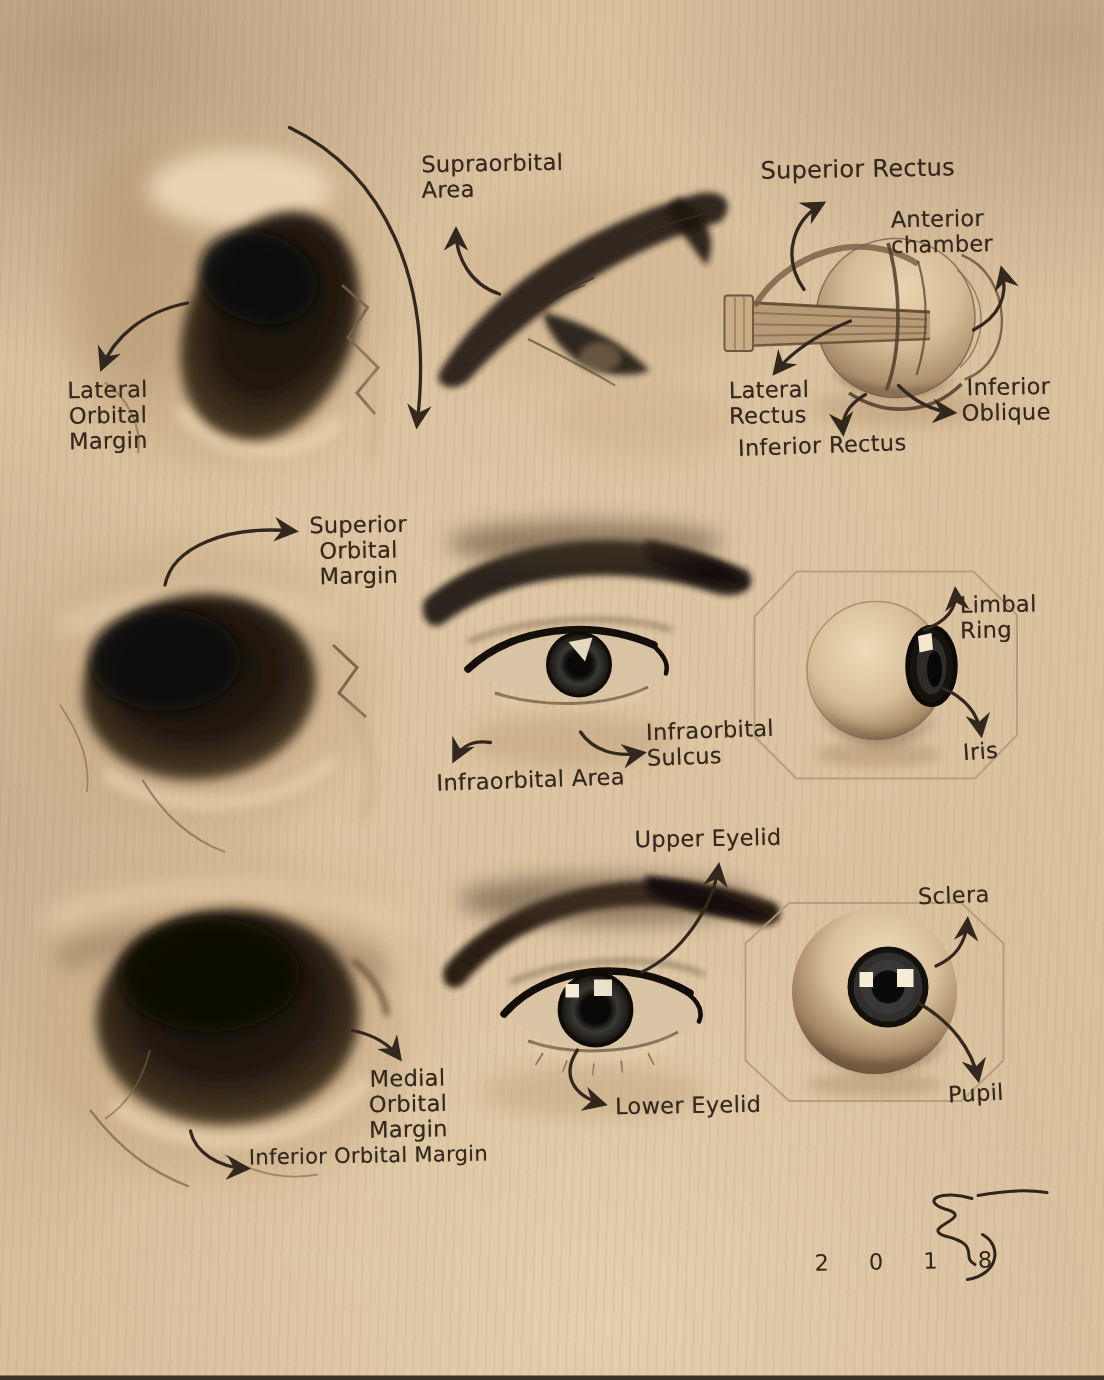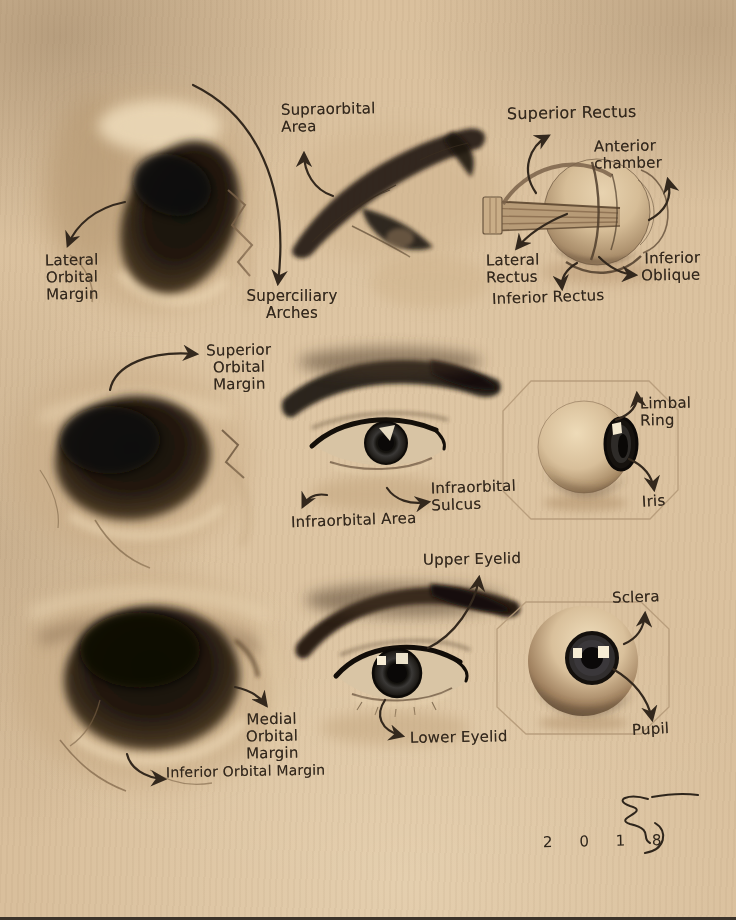--- a/index.html
+++ b/index.html
@@ -249,22 +249,20 @@
   </g>
 </svg>
 
 <div class="label center" style="left:38px;top:252px;width:68px;transform:rotate(-1deg);">Lateral
 Orbital
 Margin</div>
 
 <div class="label" style="left:281px;top:101px;transform:rotate(-1deg);">Supraorbital
 Area</div>
 
-<div class="label center" style="left:240px;top:288px;width:104px;">Superciliary
-Arches</div>
 
 <div class="label fs16" style="left:507px;top:104px;transform:rotate(-1deg);">Superior Rectus</div>
 
 <div class="label" style="left:594px;top:138px;transform:rotate(-1deg);">Anterior
 chamber</div>
 
 <div class="label" style="left:486px;top:252px;transform:rotate(-1deg);">Lateral
 Rectus</div>
 
 <div class="label" style="left:492px;top:289px;transform:rotate(-2deg);">Inferior Rectus</div>

